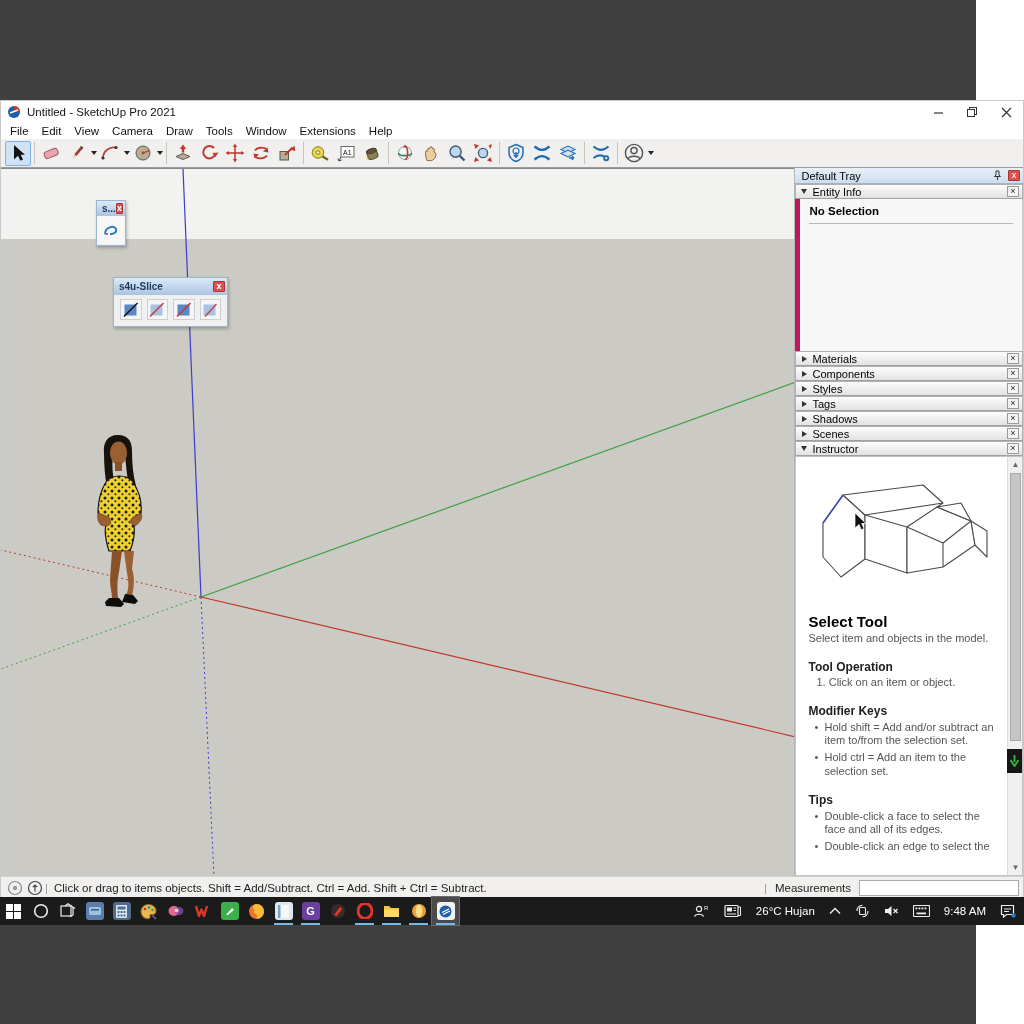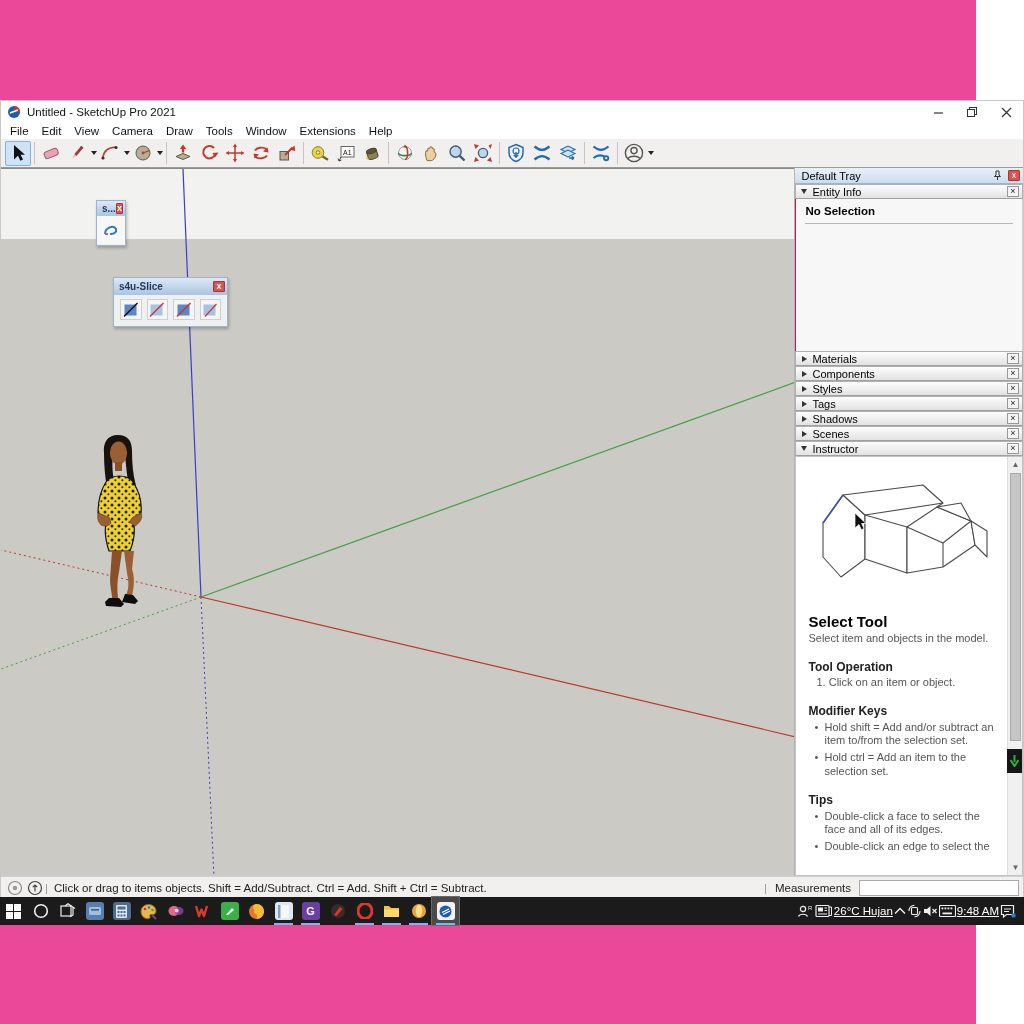--- a/index.html
+++ b/index.html
@@ -1,17 +1,17 @@
 <!DOCTYPE html>
 <html><head>
 <meta charset="utf-8">
 <style>
   * { margin:0; padding:0; box-sizing:border-box; }
   html,body { width:1024px; height:1024px; background:#ffffff; font-family:"Liberation Sans", sans-serif; overflow:hidden; }
-  .page { position:relative; width:976px; height:1024px; background:#ec4899; }
+  .page { position:relative; width:976px; height:1024px; background:#404040; }
 
   
   .win { position:absolute; left:0; top:100px; width:1024px; height:797px; background:#fff; border:1px solid #c9c9c9; }
 
   .titlebar { height:22px; display:flex; align-items:center; padding-left:6px; background:#fff; font-size:11.5px; color:#111; }
   .titlebar .title { margin-left:6px; }
   .win-controls { margin-left:auto; display:flex; height:100%; }
   .win-btn { width:34px; height:100%; display:flex; align-items:center; justify-content:center; color:#333; font-size:12px; }
 
   .menubar { height:16px; display:flex; align-items:center; gap:13px; padding-left:9px; background:#fff; font-size:11.5px; color:#111; }
@@ -43,21 +43,21 @@
   .tray-header { height:16px; display:flex; align-items:center; gap:4px; padding:0 3px 0 6px; background:linear-gradient(#e9f0f8,#ccdcee); border-bottom:1px solid #9fb4c9; color:#000; }
   .tray-header .spacer { margin-left:auto; }
   .pin-btn, .x-btn { width:13px; height:12px; display:flex; align-items:center; justify-content:center; font-size:9px; color:#333; }
   .tray-header .close-red { margin-left:0; }
 
   .panel-h { height:15px; display:flex; align-items:center; gap:5px; padding:0 3px; background:linear-gradient(#fdfdfd,#e2e2e2); border:1px solid #b0b0b0; border-bottom-color:#a0a0a0; color:#000; }
   .tri-right { width:0; height:0; border-top:3.5px solid transparent; border-bottom:3.5px solid transparent; border-left:5px solid #333; margin-left:3px; }
   .tri-down { width:0; height:0; border-left:3.5px solid transparent; border-right:3.5px solid transparent; border-top:5px solid #333; margin-left:2px; }
   .panel-x { margin-left:auto; width:12px; height:11px; border:1px solid #999; background:#f4f4f4; color:#222; font-size:9px; line-height:9px; text-align:center; }
 
-  .ei-body { height:152px; background:#f7f7f8; border-left:1px solid #be185d; border-right:1px solid #d0d0d0; padding:6px 9px 0 9px; }
+  .ei-body { height:152px; background:#f7f7f8; border-left:5px solid #be185d; border-right:1px solid #d0d0d0; padding:6px 9px 0 9px; }
   .ei-body .nosel { font-weight:bold; font-size:11.5px; color:#000; }
   .ei-div { margin-top:6px; border-top:1px solid #b7b7b7; }
 
   .instr-wrap { position:relative; flex:1; background:#fff; border:1px solid #c3c3c3; overflow:hidden; }
   .instr-content { position:absolute; left:0; top:0; right:15px; bottom:0; padding:10px 6px 0 12px; overflow:hidden; }
   .instr-house { display:block; margin:14px auto 0 auto; }
   .instr-h1 { font-size:15px; font-weight:bold; color:#000; margin-top:22px; }
   .instr-desc { font-size:11px; color:#555; margin-top:2px; line-height:1.25; }
   .instr-h2 { font-size:12px; font-weight:bold; color:#222; margin-top:14px; }
   .instr-num { font-size:11px; color:#555; margin:2px 0 0 8px; line-height:1.25; }
@@ -75,21 +75,21 @@
   .sb-msg { margin-left:6px; }
   .sb-right { margin-left:auto; display:flex; align-items:center; gap:8px; }
   .sb-vline { color:#999; }
   .meas-input { width:160px; height:16px; border:1px solid #a9a9a9; background:#fff; font-size:11px; padding:0 3px; }
 
   
   .taskbar { position:absolute; left:0; top:897px; width:1024px; height:28px; background:#1b1b1b; display:flex; align-items:stretch; color:#fff; }
   .tk-slot { position:relative; width:27px; display:flex; align-items:center; justify-content:center; }
   .tk-slot.active { background:#4a4a4a; outline:1px solid #6a6a6a; }
   .tk-underline { position:absolute; bottom:0; left:4px; right:4px; height:2px; background:#76b9ed; }
-  .tk-right { margin-left:auto; display:flex; align-items:center; gap:1px; padding-right:8px; font-size:11.5px;text-decoration:underline; }
+  .tk-right { margin-left:auto; display:flex; align-items:center; gap:14px; padding-right:8px; font-size:11.5px; }
   .tk-right svg { display:block; }
   .app-chip { width:18px; height:18px; border-radius:3px; display:flex; align-items:center; justify-content:center; font-size:11px; font-weight:bold; }
 </style>
 </head>
 <body>
 
 <div class="page">
 
   <div class="win">
 

